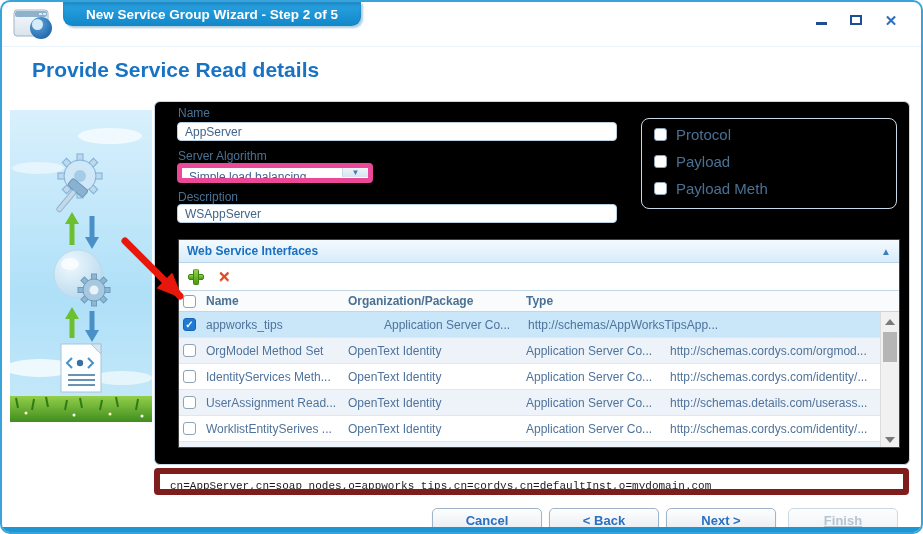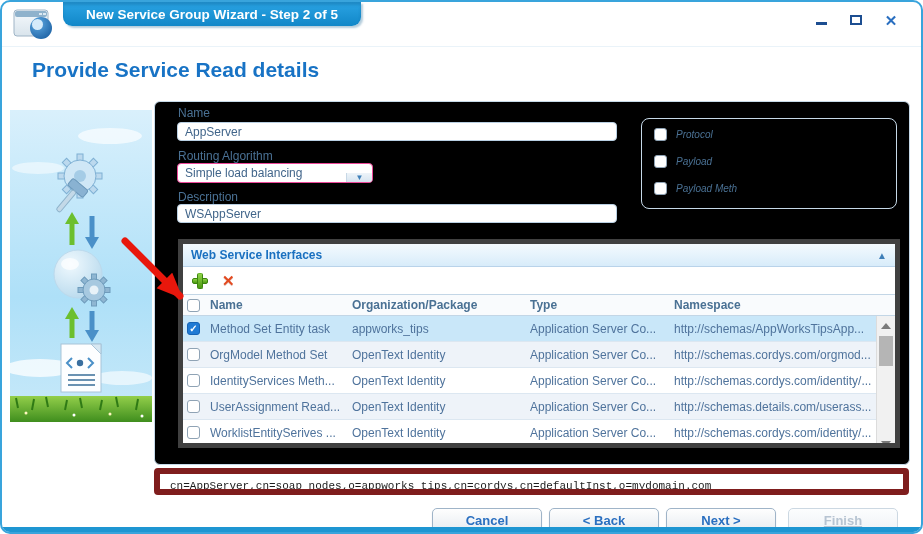--- a/index.html
+++ b/index.html
@@ -36,44 +36,44 @@
     position:absolute;left:152px;top:99px;width:756px;height:364px;box-sizing:border-box;
     border:1px solid #c6d9e8;border-radius:6px;background:#000000;
   }
   .fld-label{position:absolute;font-size:12px;color:#4a7194;}
   .txt{
     position:absolute;height:19px;box-sizing:border-box;border:1px solid #b9cfe2;border-radius:4px;
     font:12px "Liberation Sans",sans-serif;color:#41658a;padding:0 7px;background:#fff;outline:none;
   }
   .select{
     position:absolute;left:22px;top:61px;width:196px;height:20px;box-sizing:border-box;
-    border:1px solid #ec4899;border-radius:4px;background:#fff;display:flex;align-items:flex-end;overflow:hidden;gap:28px;
+    border:5px solid #ec4899;border-radius:4px;background:#fff;display:flex;align-items:flex-start;overflow:hidden;gap:28px;
   }
   .sel-text{flex:1;font-size:12px;color:#41658a;padding-left:7px;line-height:18px;white-space:nowrap;}
   .sel-btn{
     width:25px;background:linear-gradient(#eef4f9,#d6e4f0);border-left:1px solid #c7d8e6;
     display:flex;align-items:center;justify-content:center;color:#3f7fb8;font-size:8px;
   }
   
   .options-box{
     position:absolute;left:486px;top:16px;width:256px;height:91px;box-sizing:border-box;
     border:1px solid #c6d9e8;border-radius:8px;padding-top:2px;
   }
   .opt-row{display:flex;align-items:center;gap:9px;height:27px;padding-left:12px;}
-  .opt-label{font-size:10px;color:#4a7194;font-style:italic;}
+  .opt-label{font-size:15px;color:#4a7194;}
   .checkbox{
     width:13px;height:13px;box-sizing:border-box;border:1px solid #8fa3b5;border-radius:3px;background:#fff;
     display:inline-flex;align-items:center;justify-content:center;flex:none;
     font-size:10px;font-weight:bold;color:#fff;line-height:1;
   }
   .checkbox.checked{background:#1f7ad4;border-color:#1563b5;}
   
   .wsi-panel{
     position:absolute;left:23px;top:137px;width:722px;height:209px;box-sizing:border-box;
-    border:5px solid #404040;background:#fff;overflow:hidden;
+    border:1px solid #404040;background:#fff;overflow:hidden;
   }
   .wsi-header{
     height:22px;display:flex;align-items:center;padding:0 8px;
     background:linear-gradient(#f4fafe,#d8ecfa);border-bottom:1px solid #b9d3ea;
     color:#1a70c0;font-weight:bold;font-size:12px;
   }
   .wsi-collapse{margin-left:auto;color:#3f7fb8;font-size:10px;}
   .wsi-toolbar{height:27px;display:flex;align-items:center;gap:14px;padding-left:9px;background:#fff;}
   .icon-add{position:relative;width:16px;height:16px;display:inline-block;}
   .icon-add i{position:absolute;background:linear-gradient(#8fd348,#4d9a12);border:1px solid #3c850e;border-radius:2px;box-sizing:border-box;}
@@ -263,21 +263,21 @@
       <circle cx="64" cy="305" r="1.5" fill="#ffffff"></circle>
     <circle cx="100" cy="304" r="1.5" fill="#fff8c0"></circle>
       <circle cx="132" cy="306" r="1.5" fill="#ffffff"></circle>
   </svg>
 
   <div class="form-panel">
 
     <span class="fld-label" style="left:23px;top:4px;">Name</span>
     <input class="txt" style="left: 22px; top: 20px; width: 440px;" value="AppServer">
 
-    <span class="fld-label" style="left:23px;top:47px;">Routing Algorithm</span>
+    <span class="fld-label" style="left:23px;top:47px;">Server Algorithm</span>
     <div class="select">
       <span class="sel-text">Simple load balancing</span>
       <span class="sel-btn">▼</span>
     </div>
 
     <span class="fld-label" style="left:23px;top:88px;">Description</span>
     <input class="txt" style="left: 22px; top: 102px; width: 440px;" value="WSAppServer">
 
     <div class="options-box">
   <div class="opt-row">
@@ -309,28 +309,26 @@
         <span class="icon-remove">✕</span>
       </div>
       <div class="table-area">
         <div class="thead">
           <span class="col-cb">
               <span class="checkbox"></span>
             </span>
           <span class="col-name">Name</span>
           <span class="col-org">Organization/Package</span>
           <span class="col-type">Type</span>
-          <span class="col-ns">Namespace</span>
         </div>
         <div class="rows-viewport" id="table-body">
   <div class="trow selected">
     <span class="col-cb cell">
                 <span class="checkbox checked">✓</span>
               </span>
-    <span class="col-name cell c-name">Method Set Entity task</span>
     <span class="col-org cell c-org">appworks_tips</span>
     <span class="col-type cell c-type">Application Server Co...</span>
     <span class="col-ns cell c-ns">http://schemas/AppWorksTipsApp...</span>
   </div>
 
   <div class="trow alt">
     <span class="col-cb cell">
                 <span class="checkbox"></span>
               </span>
     <span class="col-name cell c-name">OrgModel Method Set</span>

